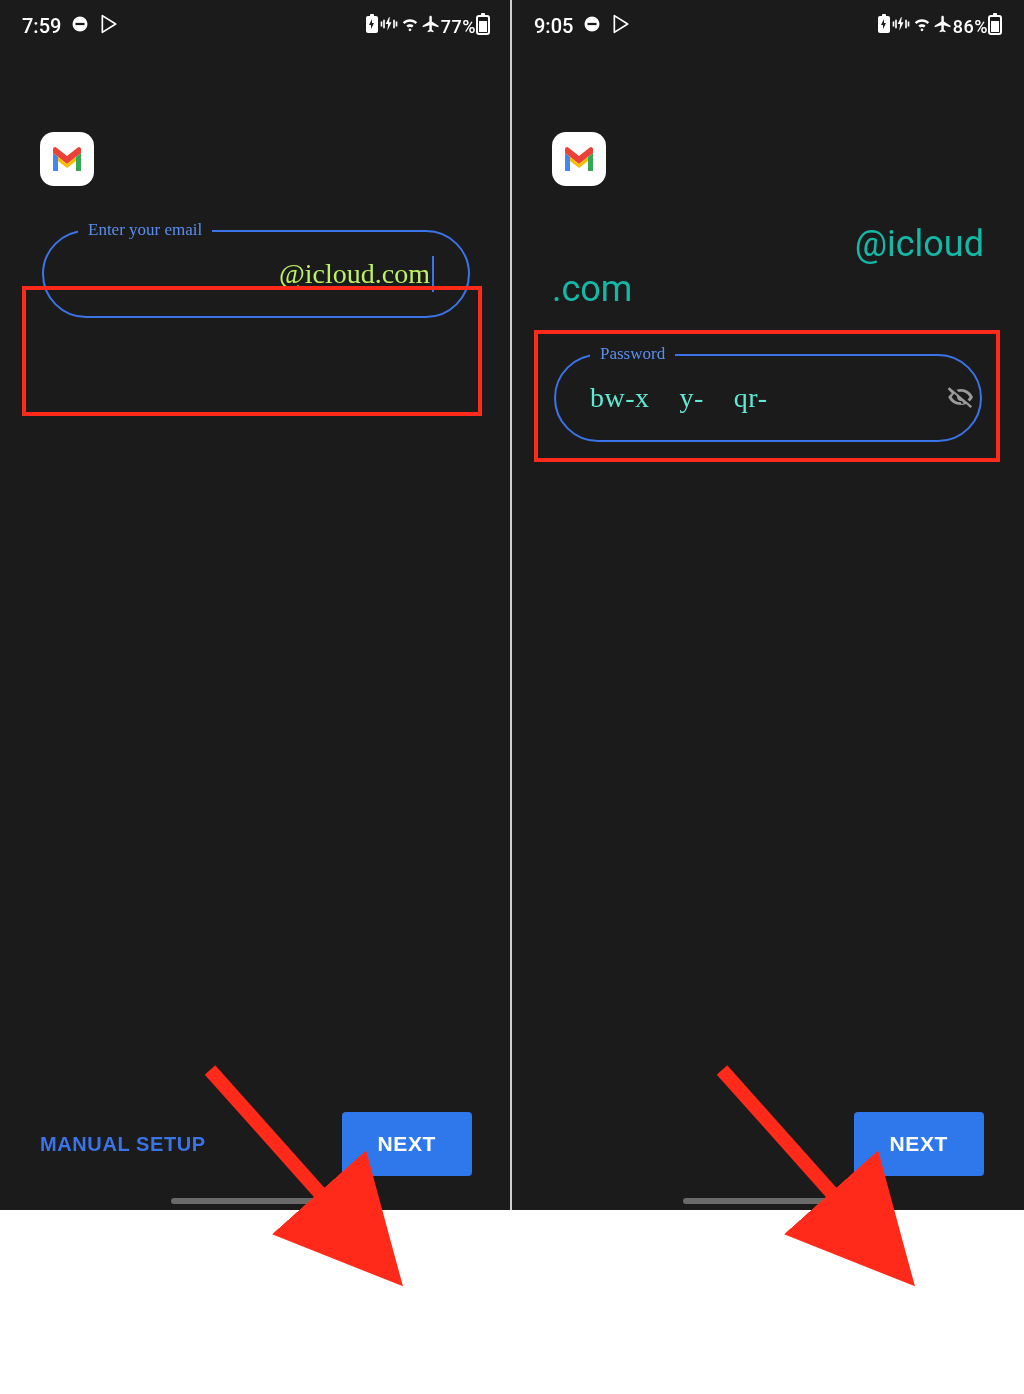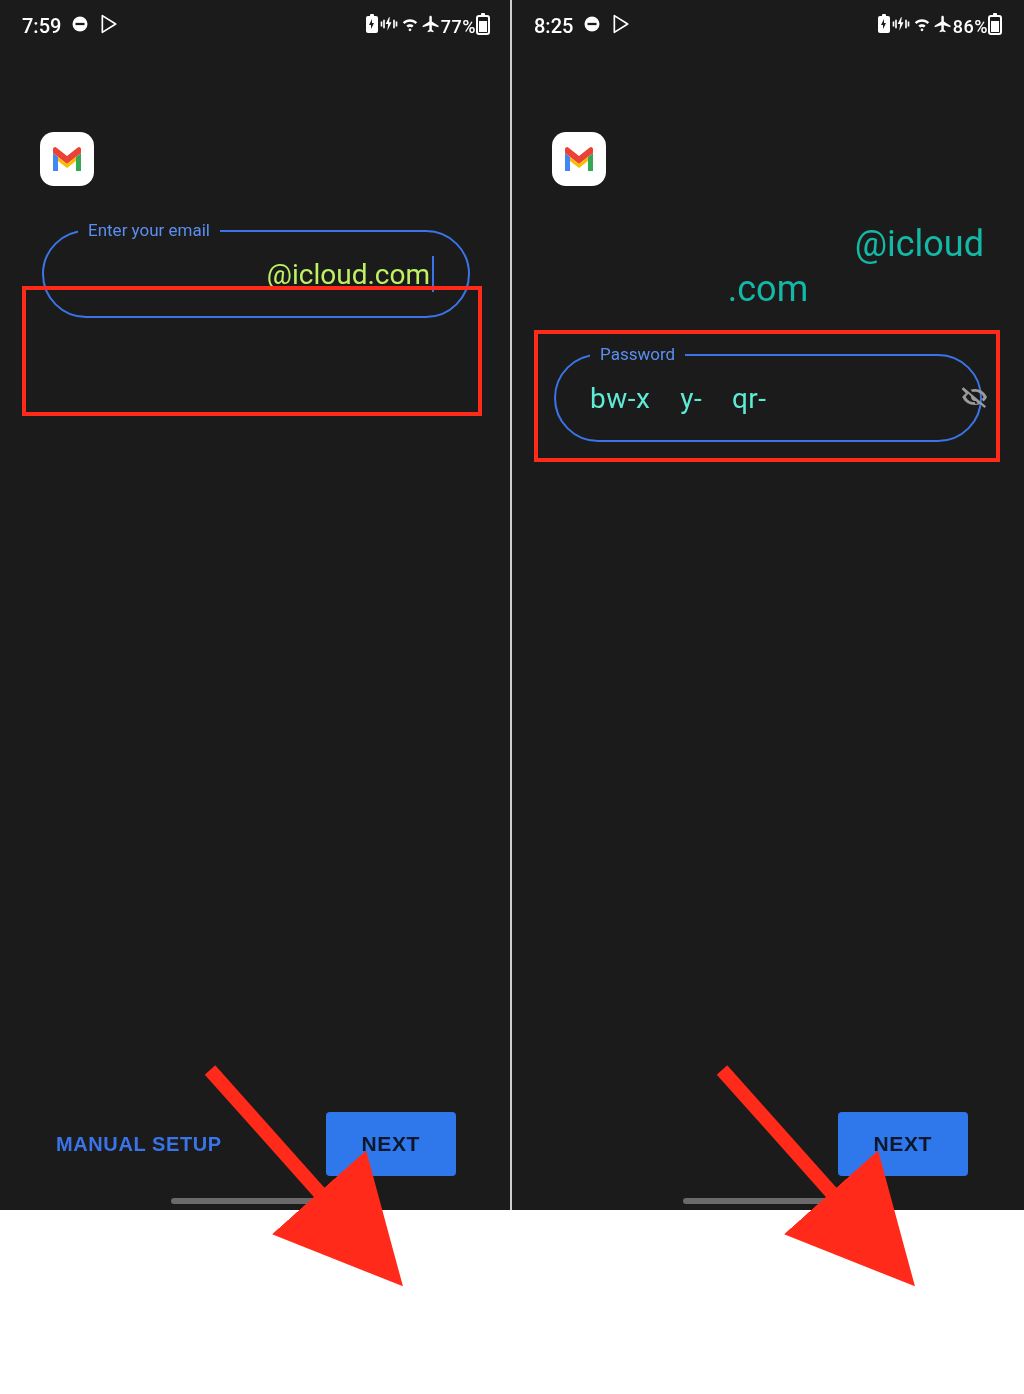--- a/index.html
+++ b/index.html
@@ -65,26 +65,27 @@
     margin-bottom: 34px;
   }
   .title-wrap {
     font-size: 36px;
     font-weight: 400;
     color: #14b8a6;
     line-height: 1.25;
     text-align: right;
     margin-bottom: 34px;
   }
-  .title-wrap .line2 { display:block; text-align:center; }
+  .title-wrap .line2 { display:block; text-align:left; }
 
   
   .field-wrap {
     position: relative;
     padding: 8px 2px;
+    font-family: Liberation Serif, serif;
   }
   .field {
     position: relative;
     border: 2.5px solid #3b74e8;
     border-radius: 44px;
     height: 88px;
     display: flex;
     align-items: center;
     padding: 0 34px;
   }
@@ -129,37 +130,37 @@
     position: absolute;
     border: 4px solid #ff2a1a;
     pointer-events: none;
   }
 
   
   .bottombar {
     position: absolute;
     bottom: 34px;
     left: 0; right: 0;
-    padding: 0 56px;
+    padding: 0 40px;
     display: flex;
     align-items: center;
     justify-content: space-between;
   }
   .link-btn {
     background: none; border: none;
     color: #3b74e8;
     font-size: 20px;
     font-weight: 600;
     letter-spacing: 0.6px;
     cursor: pointer;
   }
   .next-btn {
     background: #2f78ec;
     border: none;
-    color: #0f172a;
+    color: #ffffff;
     font-size: 21px;
     font-weight: 600;
     letter-spacing: 0.6px;
     padding: 20px 36px;
     border-radius: 4px;
     cursor: pointer;
   }
 
   
   .nav-pill {
@@ -273,21 +274,21 @@
         </marker>
       </defs>
       <line x1="10" y1="10" x2="175" y2="195" stroke="#ff2a1a" stroke-width="14" marker-end="url(#ah1)"></line>
     </svg>
   </div>
 
   <div class="phone">
 
     <div class="statusbar">
       <div class="sb-left">
-        <span>8:25</span>
+        <span>9:05</span>
         <span>
           <svg width="18" height="18" viewBox="0 0 24 24">
               <circle cx="12" cy="12" r="10" fill="#fff"></circle>
               <rect x="6" y="10.5" width="12" height="3" fill="#1b1b1b"></rect>
             </svg>
         </span>
         <span>
           <svg width="20" height="20" viewBox="0 0 24 24">
               <path d="M4 2l16 10L4 22V2z" fill="none" stroke="#fff" stroke-width="2" stroke-linejoin="round"></path>
             </svg>

